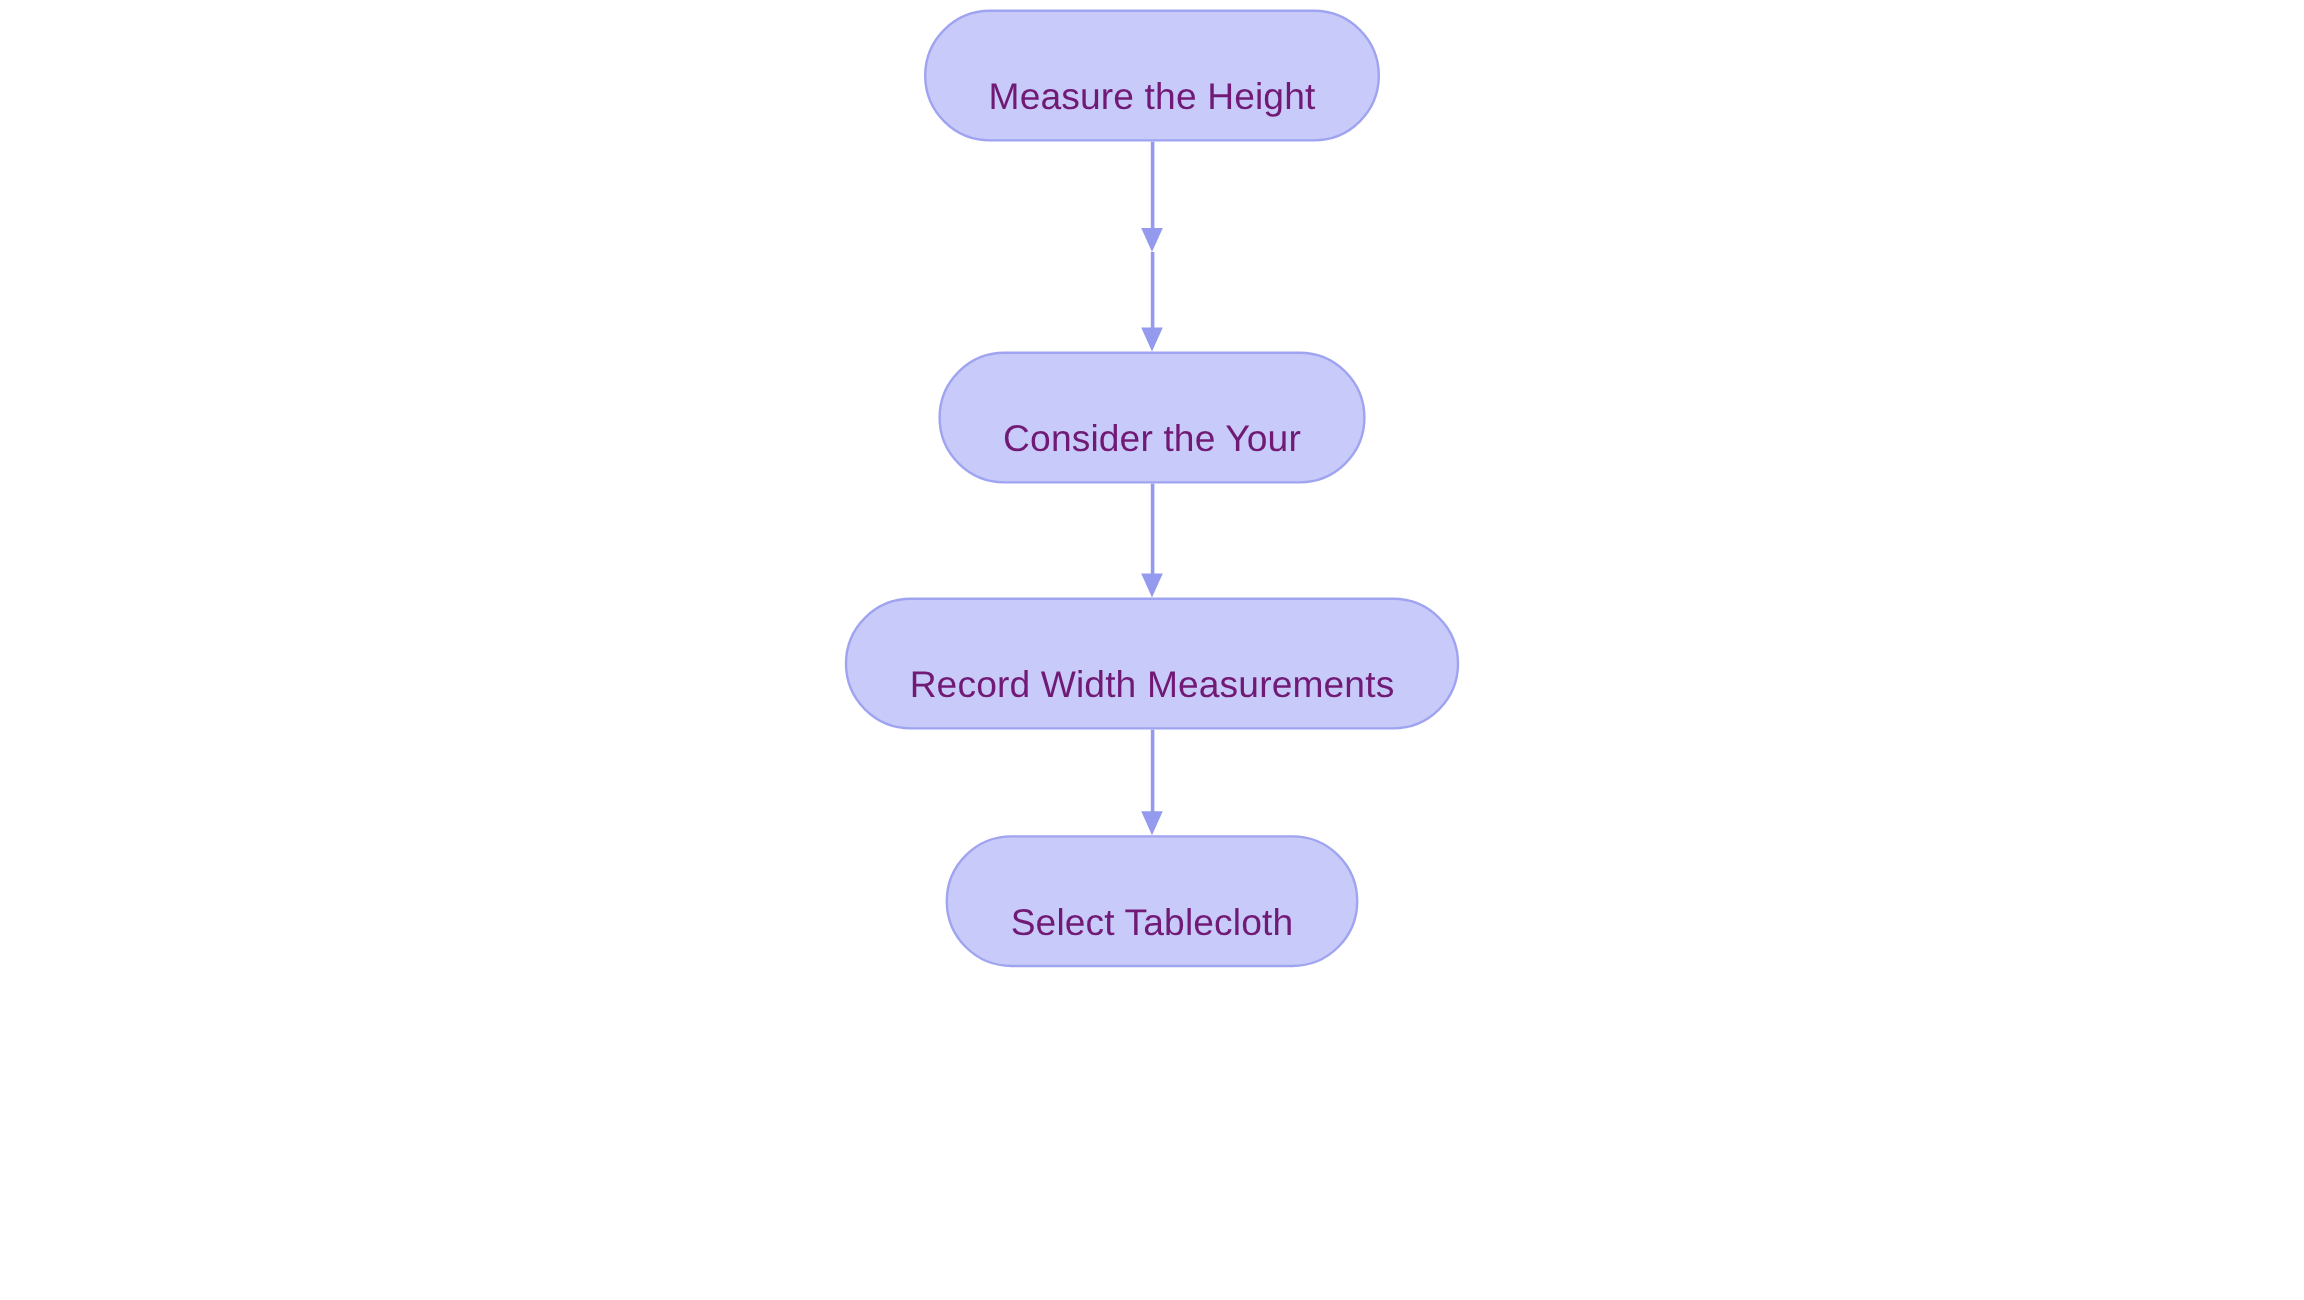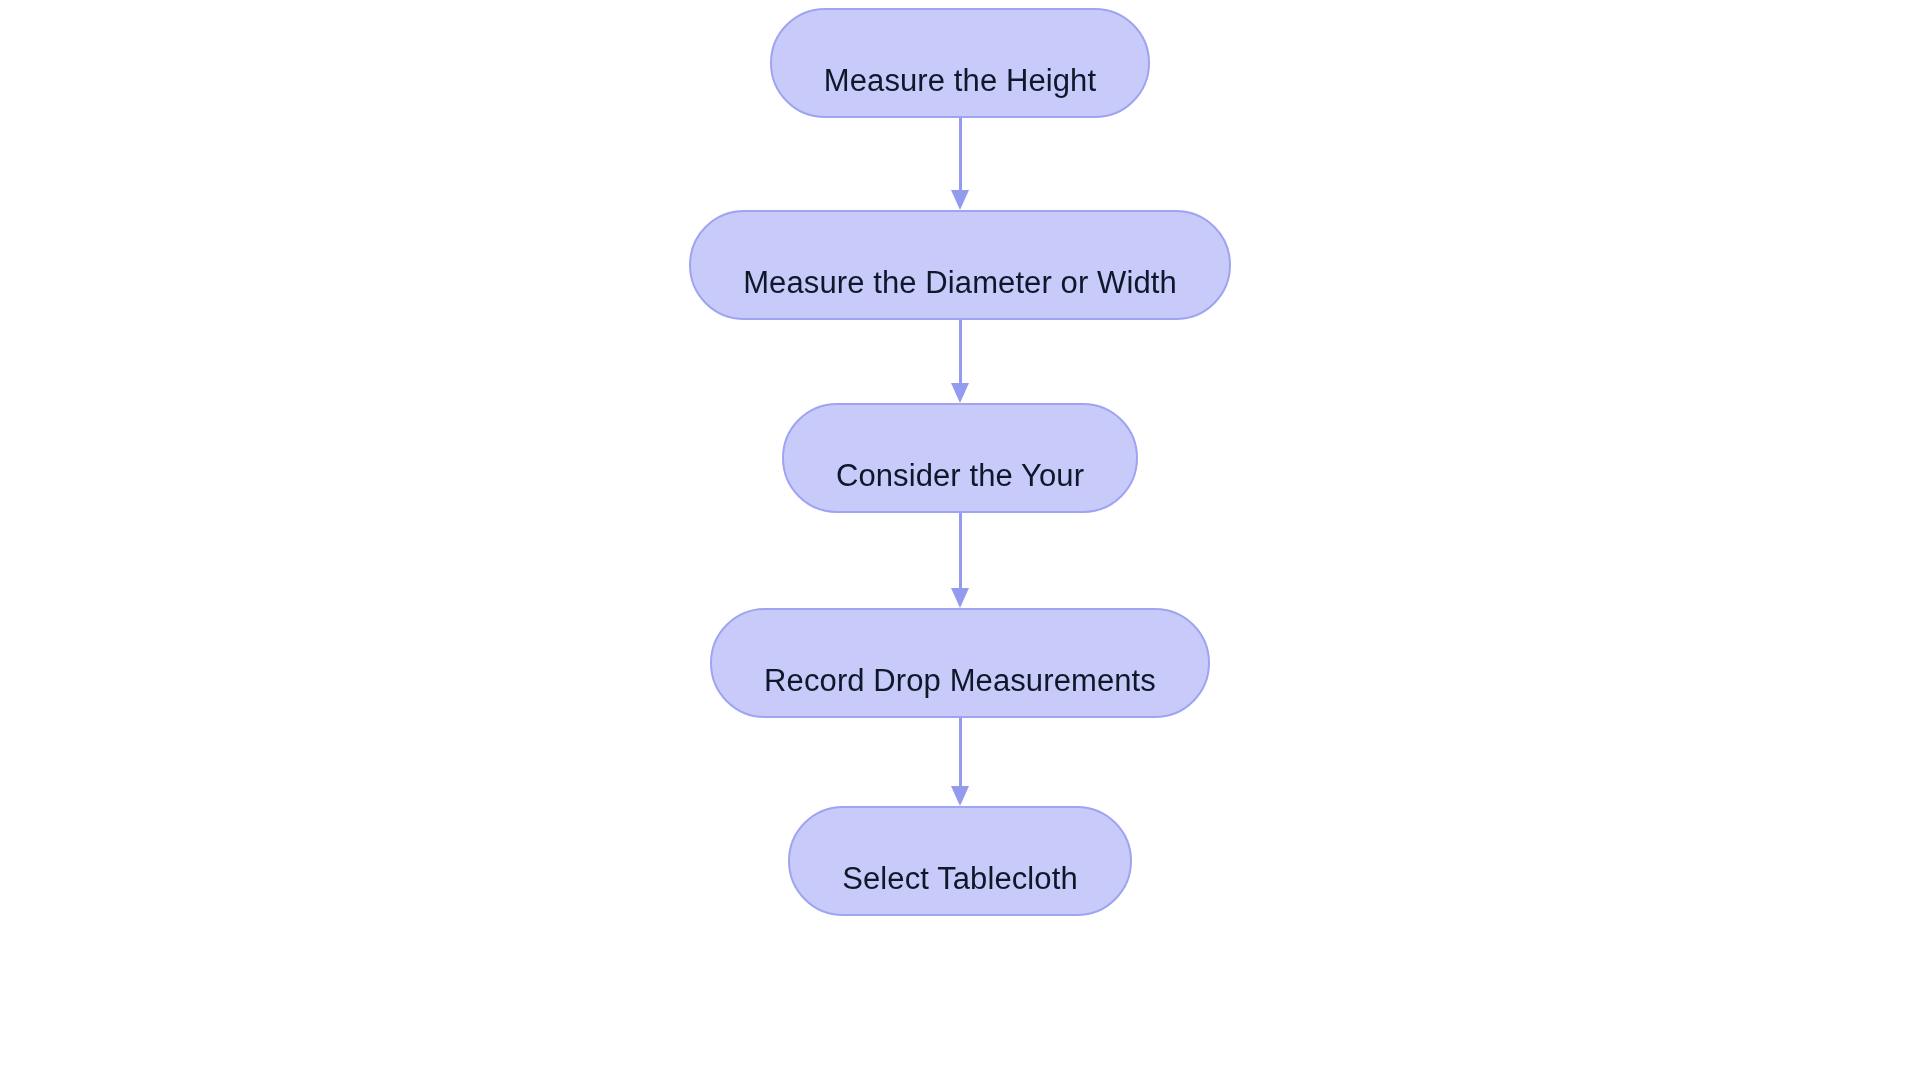--- a/index.html
+++ b/index.html
@@ -35,21 +35,21 @@
     background: #c8cbf9;
     border: 2px solid #9fa4f0;
     border-radius: 60px;
     height: 110px;
     padding: 0 52px;
     position: relative;
     z-index: 2;
   }
 
   .flow-node-label {
-    color: #0f172a;
+    color: #701a75;
     font-size: 31px;
     font-weight: 400;
     line-height: 1;
     white-space: nowrap;
     letter-spacing: 0.1px;
     font-family: "Liberation Sans", "DejaVu Sans", sans-serif;
     margin-top: 34px;
   }
 
   
@@ -95,40 +95,37 @@
 
   <div class="flow-node">
     <span class="flow-node-label">Measure the Height</span>
   </div>
 
   <div class="flow-connector gap-1">
     <div class="connector-line"></div>
     <div class="connector-arrowhead"></div>
   </div>
 
-  <div class="flow-node">
-    <span class="flow-node-label">Measure the Diameter or Width</span>
-  </div>
 
   <div class="flow-connector gap-2">
     <div class="connector-line"></div>
     <div class="connector-arrowhead"></div>
   </div>
 
   <div class="flow-node">
     <span class="flow-node-label">Consider the Your</span>
   </div>
 
   <div class="flow-connector gap-3">
     <div class="connector-line"></div>
     <div class="connector-arrowhead"></div>
   </div>
 
   <div class="flow-node">
-    <span class="flow-node-label">Record Drop Measurements</span>
+    <span class="flow-node-label">Record Width Measurements</span>
   </div>
 
   <div class="flow-connector gap-4">
     <div class="connector-line"></div>
     <div class="connector-arrowhead"></div>
   </div>
 
   <div class="flow-node">
     <span class="flow-node-label">Select Tablecloth</span>
   </div>

